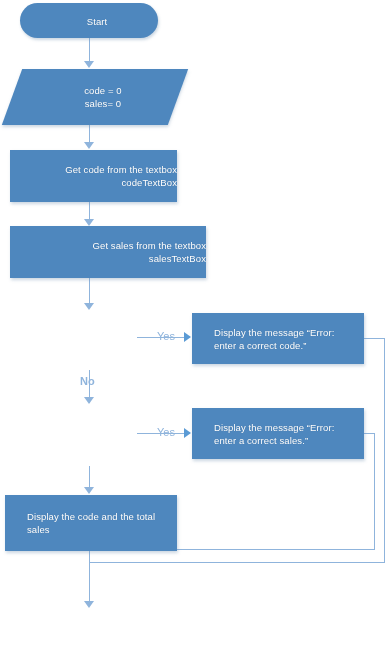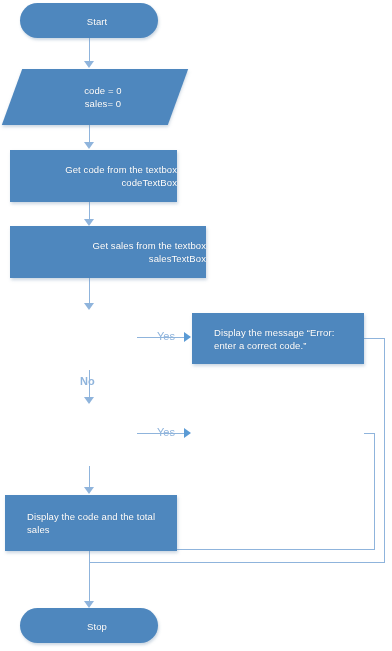--- a/index.html
+++ b/index.html
@@ -177,22 +177,22 @@
     <div class="txt">Get sales from the textbox
 salesTextBox</div>
   </div>
 
 
   <div class="node process left" style="left:192px; top:313px; width:172px; height:51px;">
     <div class="txt">Display the message “Error: enter a correct code.”</div>
   </div>
 
 
+  <div class="node process left" style="left:192px; top:408px; width:172px; height:51px;">
+    <div class="txt">Display the message “Error: enter a correct sales.”</div>
+  </div>
 
   <div class="node process left" style="left:5px; top:495px; width:172px; height:56px;">
     <div class="txt">Display the code and the total sales</div>
   </div>
 
-  <div class="node terminator" style="left:20px; top:608px; width:138px; height:35px;">
-    <div class="txt">Stop</div>
-  </div>
 
 </div>
 
 </body></html>

